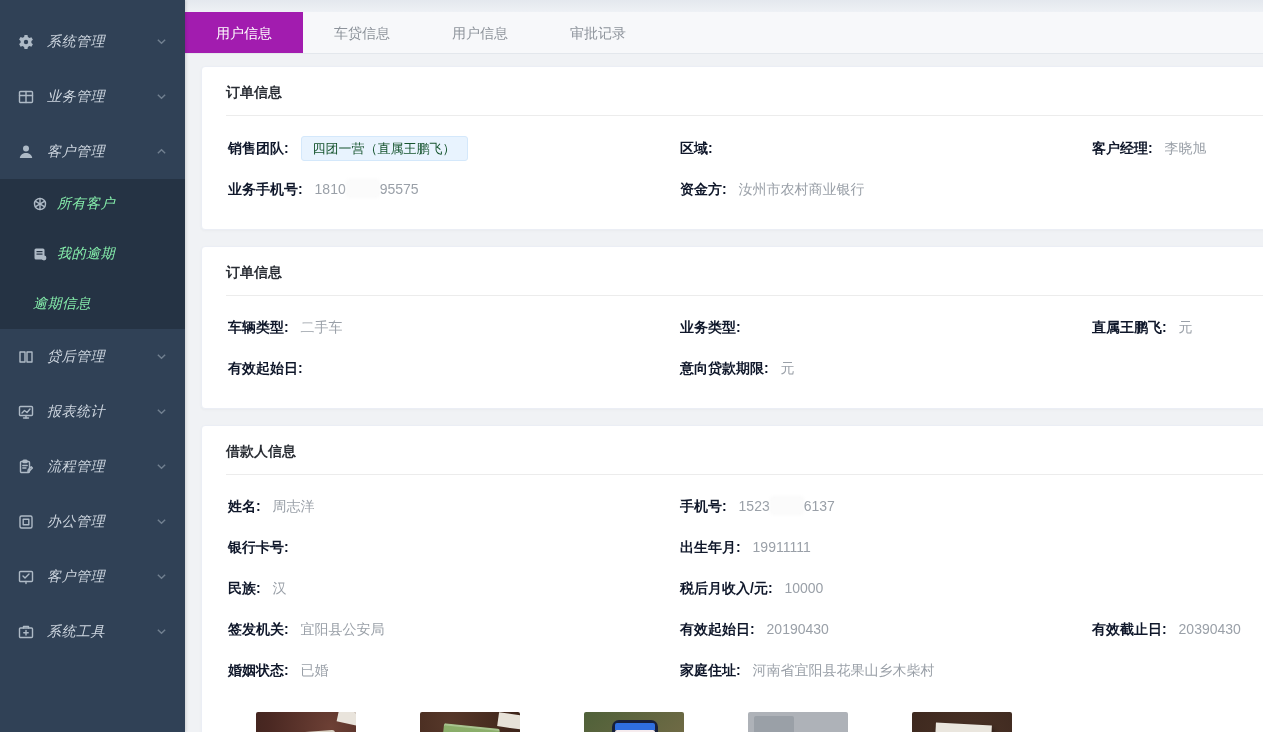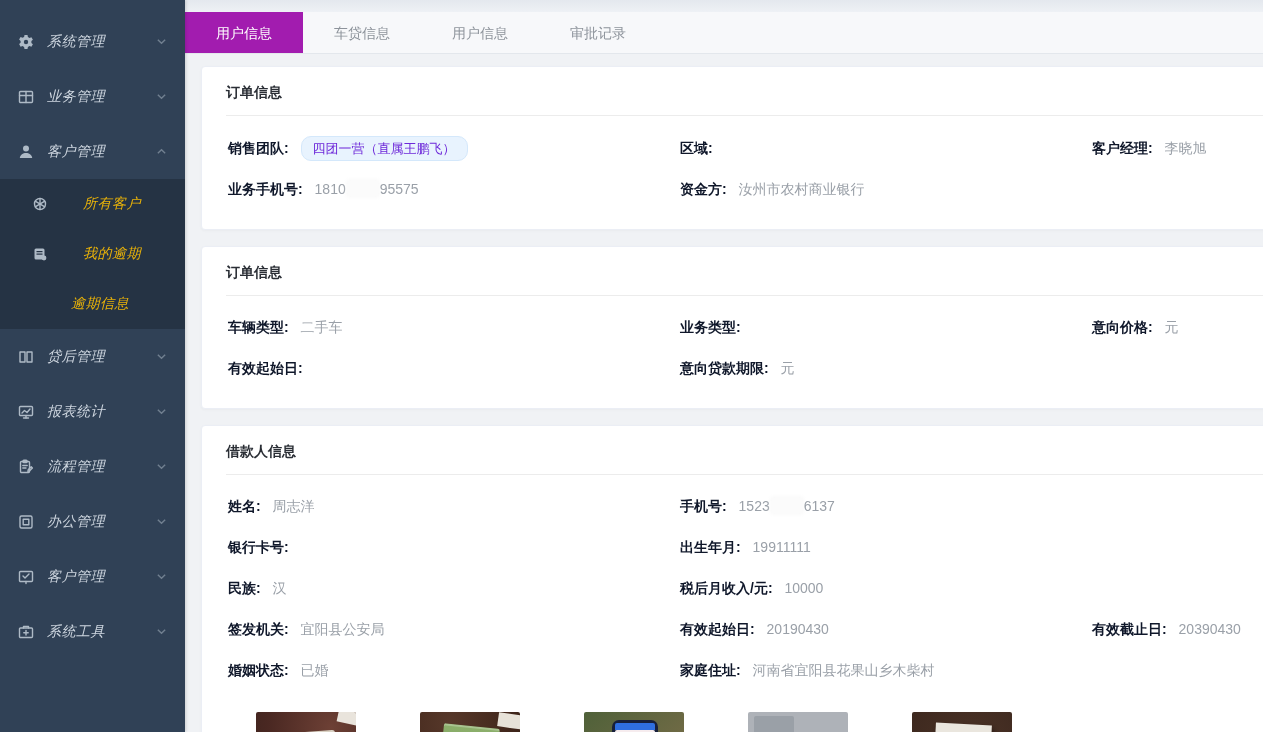--- a/index.html
+++ b/index.html
@@ -9,21 +9,21 @@
   
   .sidebar { position:fixed; left:0; top:0; width:185px; height:732px;
     background:#304156; z-index:10; box-shadow:1px 0 3px rgba(0,0,0,.15); padding-top:14px; }
   .menu-item { height:55px; display:flex; align-items:center; padding:0 18px; cursor:pointer;
     color:#cfd7e0;font-style:italic; }
   .menu-item .mi-icon { width:16px; height:16px; margin-right:13px; flex:none; display:flex; align-items:center; }
   .menu-item .mi-label { flex:1; font-size:14px; letter-spacing:.5px; }
   .chev { width:11px; height:11px; flex:none; opacity:.75; }
   .chev.up { transform:rotate(180deg); }
   .submenu { background:#253344; }
-  .submenu .menu-item { height:50px; padding-left:33px; color:#eab308;text-align:center; }
+  .submenu .menu-item { height:50px; padding-left:33px; color:#86efac; }
   .submenu .mi-icon { width:14px; height:14px; margin-right:10px; }
   .submenu .no-icon { }
   svg.icn { stroke:#aebaC6; stroke-width:1.4; fill:none; stroke-linecap:round; stroke-linejoin:round; }
   svg.icn-fill { fill:#aebac6; stroke:none; }
 
   
   .main { margin-left:185px; height:732px; position:relative; }
   .top-band { height:12px; background:linear-gradient(#e4e8ee,#eef1f5); }
   .tabbar { display:flex; background:#f7f8fa; border-bottom:1px solid #e3e7ec; height:42px; }
   .tab { line-height:42px; padding:0 31px; color:#8d939b; font-size:14px; cursor:pointer; }
@@ -32,22 +32,22 @@
 
   .card { width:1290px; background:#fff; border:1px solid #ebeef5; border-radius:4px;
     margin-bottom:16px; box-shadow:0 1px 3px rgba(0,0,0,.03); }
   .card-header { margin:0 24px; padding:17px 0 13px; font-weight:bold; font-size:14px;
     color:#2a2e35; border-bottom:1px solid #ececec; }
   .card-body { padding:20px 24px 10px 26px; }
   .frow { display:grid; grid-template-columns:452px 412px 1fr; margin-bottom:17px; align-items:center; min-height:24px; }
   .field { white-space:nowrap; }
   .flabel { font-weight:bold; color:#0f172a; margin-right:8px; }
   .fvalue { color:#9aa0a8;margin-top:12px; }
-  .tag { display:inline-block; background:#e8f3fe; border:1px solid #d4e8fb; color:#6d28d9;
-    font-size:13px; padding:3px 11px; border-radius:10px; line-height:17px; cursor:pointer; }
+  .tag { display:inline-block; background:#e8f3fe; border:1px solid #d4e8fb; color:#14532d;
+    font-size:13px; padding:3px 11px; border-radius:3px; line-height:17px; cursor:pointer; }
   .mask { display:inline-block; width:30px; height:15px; background:#fbfbfb;
     box-shadow:0 0 3px 2px rgba(250,250,250,.95), 0 0 1px rgba(0,0,0,.07);
     border-radius:2px; vertical-align:-2px; margin:0 2px; }
 
   
   .photos { display:flex; gap:64px; padding:12px 0 0 28px; }
   .photo-box { width:100px; text-align:center; }
   .thumb { width:100px; height:100px; position:relative; overflow:hidden; border-radius:2px; cursor:pointer; }
 
   .t-idcard { background:radial-gradient(circle at 75% 15%, #6d4035, #4a2822 55%, #35201a); }
@@ -280,21 +280,21 @@
         <div class="frow">
           <div class="field">
             <span class="flabel">车辆类型:</span>
             <span class="fvalue">二手车</span>
           </div>
           <div class="field">
             <span class="flabel">业务类型:</span>
             <span class="fvalue"></span>
           </div>
           <div class="field">
-            <span class="flabel">意向价格:</span>
+            <span class="flabel">直属王鹏飞:</span>
             <span class="fvalue">元</span>
           </div>
         </div>
         <div class="frow">
           <div class="field">
             <span class="flabel">有效起始日:</span>
             <span class="fvalue"></span>
           </div>
           <div class="field">
             <span class="flabel">意向贷款期限:</span>

